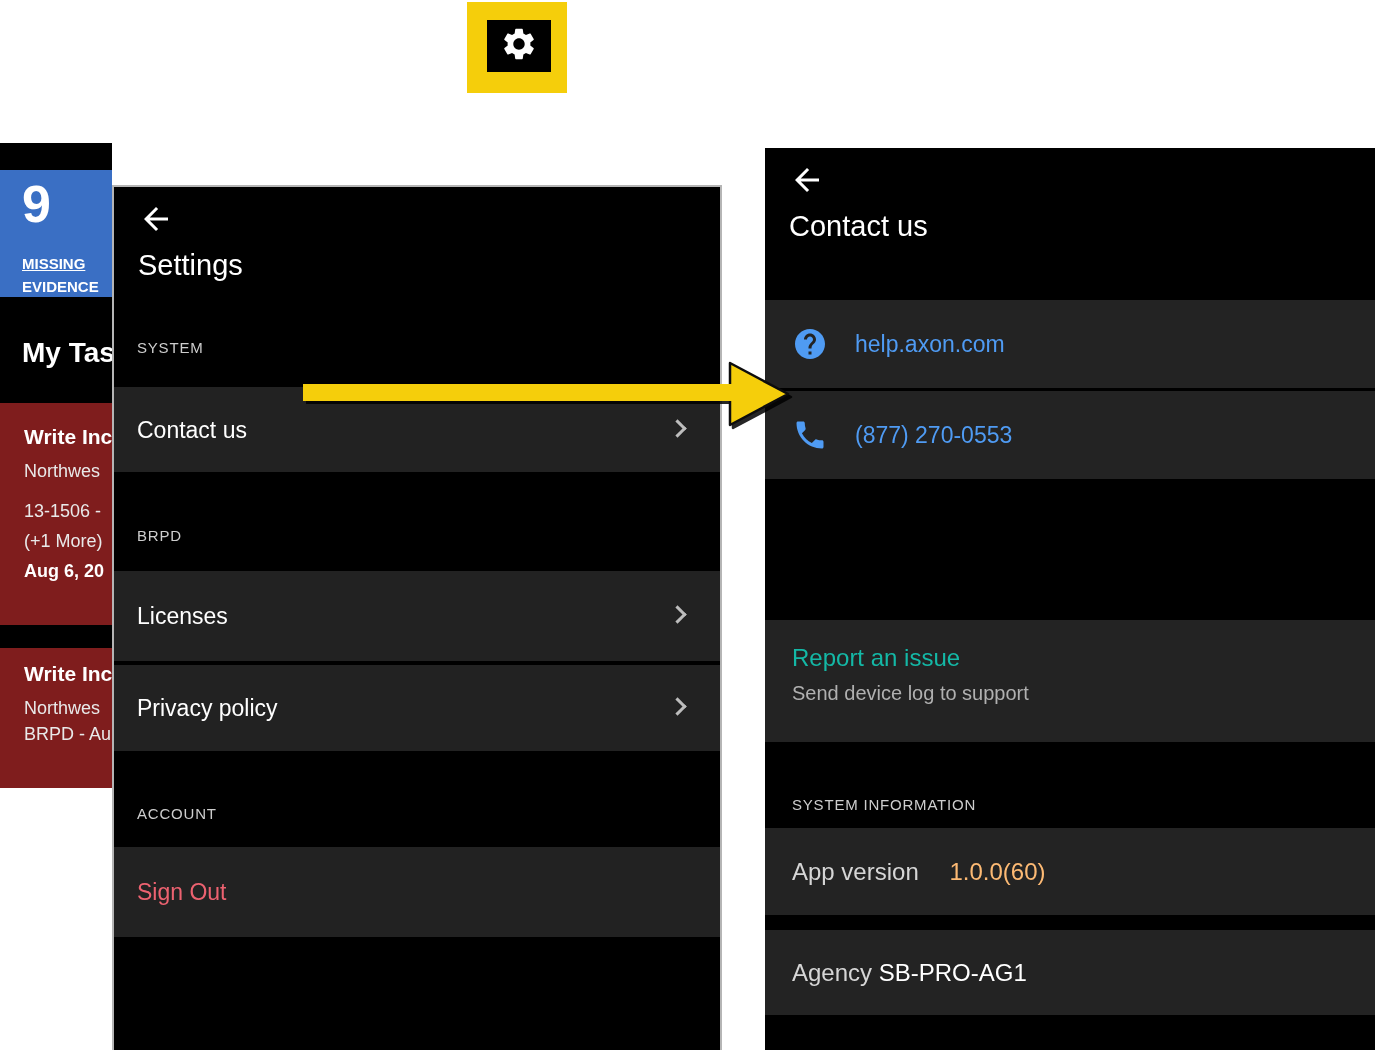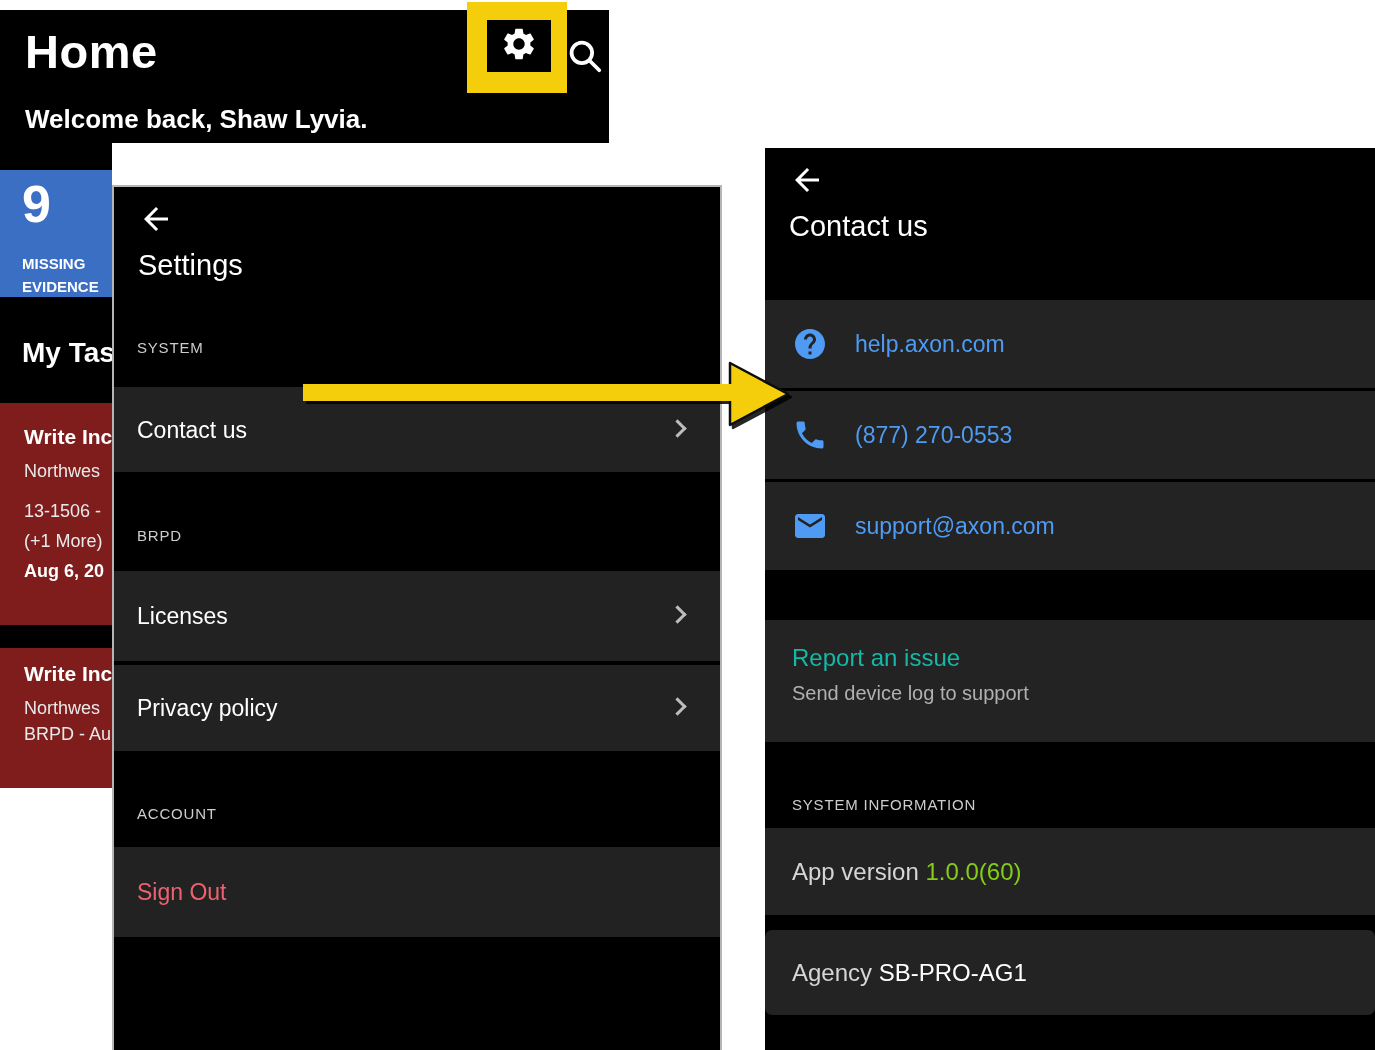--- a/index.html
+++ b/index.html
@@ -14,21 +14,21 @@
 
   
   .gear-highlight { position:absolute; left:467px; top:2px; width:100px; height:91px; background:#f5ce0b; }
   .gear-inner { position:absolute; left:20px; top:18px; width:64px; height:52px; background:#000;
                 display:flex; align-items:center; justify-content:center; }
 
   
   .left-strip { position:absolute; left:0; top:143px; width:112px; height:645px; background:#000; overflow:hidden; }
   .evidence-tile { position:absolute; left:0; top:27px; width:112px; height:127px; background:#3a6fc4; color:#fff; }
   .tile-count { position:absolute; left:22px; top:4px; font-size:52px; font-weight:700; }
-  .tile-line1 { position:absolute; left:22px; top:85px; font-size:15px; font-weight:700; }
+  .tile-line1 { position:absolute; left:22px; top:85px; font-size:15px; font-weight:700;text-decoration:underline; }
   .tile-line2 { position:absolute; left:22px; top:108px; font-size:15px; font-weight:700; }
   .tasks-heading { position:absolute; left:22px; top:194px; font-size:28px; font-weight:700; color:#fff; white-space:nowrap; }
   .task-card { position:absolute; left:0; width:112px; background:#7f1d1d; overflow:hidden; }
   .card1 { top:260px; height:222px; }
   .card2 { top:505px; height:140px; }
   .task-card div { position:absolute; left:24px; white-space:nowrap; color:#e9e9e9; font-size:18px; }
   .tc-title { font-size:21px !important; font-weight:700; color:#fff !important; }
   .c1-l1 { top:22px; } .c1-l2 { top:58px; } .c1-l3 { top:98px; } .c1-l4 { top:128px; } .c1-l5 { top:158px; font-weight:700; color:#fff !important; }
   .c2-l1 { top:14px; } .c2-l2 { top:50px; } .c2-l3 { top:76px; }
 
@@ -55,49 +55,39 @@
   .settings-panel .chev { right:36px; top:50%; margin-top:-8px; }
 
   
   .contact-panel { position:absolute; left:765px; top:148px; width:610px; height:902px; background:#000; }
   .contact-panel .row { background:#232323; }
   .cp-row1 { top:152px; height:88px; }
   .cp-row2 { top:243px; height:88px; }
   .cp-row3 { top:334px; height:88px; }
   .cp-row-report { top:472px; height:122px; }
   .cp-row-appver { top:680px; height:87px; }
-  .cp-row-agency { top:782px; height:85px;border-radius:7px; }
+  .cp-row-agency { top:782px; height:85px; }
   .cp-icon { position:absolute; left:27px; top:50%; margin-top:-18px; width:36px; height:36px; }
   .cp-link { position:absolute; left:90px; top:50%; transform:translateY(-50%); font-size:23px; color:#4f9bf3; white-space:nowrap; }
   .cp-report-title { position:absolute; left:27px; top:24px; font-size:24px; color:#14b8a6; }
   .cp-report-sub { position:absolute; left:27px; top:62px; font-size:20px; color:#b0b0b0; }
   .cp-system { left:27px; top:648px; }
   .cp-kv { position:absolute; left:27px; top:50%; transform:translateY(-50%); font-size:24px; color:#d6d6d6; white-space:nowrap; }
-  .kv-green { color:#84cc16; }
+  .kv-green { color:#fdba74;margin-left:24px; }
   .kv-white { color:#ffffff; font-weight:500; }
 
   
   .flow-arrow { position:absolute; left:300px; top:356px; width:495px; height:78px;
                 filter:drop-shadow(3px 3px 0 rgba(0,0,0,0.85)); }
 </style>
 </head>
 <body>
 
 <div class="canvas">
 
-  <div class="home-header">
-    <div class="home-title">Home</div>
-    <div class="home-welcome">Welcome back, Shaw Lyvia.</div>
-    <div class="search-btn">
-      <svg viewBox="0 0 24 24" width="38" height="40">
-        <circle cx="10" cy="10" r="6.5" fill="none" stroke="#fff" stroke-width="2.4"></circle>
-        <line x1="15" y1="15" x2="21" y2="21" stroke="#fff" stroke-width="2.4" stroke-linecap="round"></line>
-      </svg>
-    </div>
-  </div>
 
   <div class="gear-highlight">
     <div class="gear-inner">
       <span>
         <svg viewBox="0 0 24 24" width="38" height="38" fill="#fff">
           <path d="M19.14,12.94c0.04-0.3,0.06-0.61,0.06-0.94c0-0.32-0.02-0.64-0.07-0.94l2.03-1.58c0.18-0.14,0.23-0.41,0.12-0.61 l-1.92-3.32c-0.12-0.22-0.37-0.29-0.59-0.22l-2.39,0.96c-0.5-0.38-1.03-0.7-1.62-0.94L14.4,2.81c-0.04-0.24-0.24-0.41-0.48-0.41 h-3.84c-0.24,0-0.43,0.17-0.47,0.41L9.25,5.35C8.66,5.59,8.12,5.92,7.63,6.29L5.24,5.33c-0.22-0.08-0.47,0-0.59,0.22L2.74,8.87 C2.62,9.08,2.66,9.34,2.86,9.48l2.03,1.58C4.84,11.36,4.8,11.69,4.8,12s0.02,0.64,0.07,0.94l-2.03,1.58 c-0.18,0.14-0.23,0.41-0.12,0.61l1.92,3.32c0.12,0.22,0.37,0.29,0.59,0.22l2.39-0.96c0.5,0.38,1.03,0.7,1.62,0.94l0.36,2.54 c0.05,0.24,0.24,0.41,0.48,0.41h3.84c0.24,0,0.44-0.17,0.47-0.41l0.36-2.54c0.59-0.24,1.13-0.56,1.62-0.94l2.39,0.96 c0.22,0.08,0.47,0,0.59-0.22l1.92-3.32c0.12-0.22,0.07-0.47-0.12-0.61L19.14,12.94z M12,15.6c-1.98,0-3.6-1.62-3.6-3.6 s1.62-3.6,3.6-3.6s3.6,1.62,3.6,3.6S13.98,15.6,12,15.6z"></path>
         </svg>
       </span>
     </div>
   </div>
@@ -178,28 +168,20 @@
 
     <div class="row cp-row2">
       <span class="cp-icon">
         <svg viewBox="0 0 24 24" width="36" height="36" fill="#4f9bf3">
           <path d="M6.62 10.79c1.44 2.83 3.76 5.14 6.59 6.59l2.2-2.2c.27-.27.67-.36 1.02-.24 1.12.37 2.33.57 3.57.57.55 0 1 .45 1 1V20c0 .55-.45 1-1 1-9.39 0-17-7.61-17-17 0-.55.45-1 1-1h3.5c.55 0 1 .45 1 1 0 1.25.2 2.45.57 3.57.11.35.03.74-.25 1.02l-2.2 2.2z"></path>
         </svg>
       </span>
       <span class="cp-link">(877) 270-0553</span>
     </div>
 
-    <div class="row cp-row3">
-      <span class="cp-icon">
-        <svg viewBox="0 0 24 24" width="36" height="36" fill="#4f9bf3">
-          <path d="M20 4H4c-1.1 0-1.99.9-1.99 2L2 18c0 1.1.9 2 2 2h16c1.1 0 2-.9 2-2V6c0-1.1-.9-2-2-2zm0 4l-8 5-8-5V6l8 5 8-5v2z"></path>
-        </svg>
-      </span>
-      <span class="cp-link">support@axon.com</span>
-    </div>
 
     <div class="row cp-row-report">
       <div class="cp-report-title">Report an issue</div>
       <div class="cp-report-sub">Send device log to support</div>
     </div>
 
     <div class="section-label cp-system">SYSTEM INFORMATION</div>
 
     <div class="row cp-row-appver">
       <span class="cp-kv">

